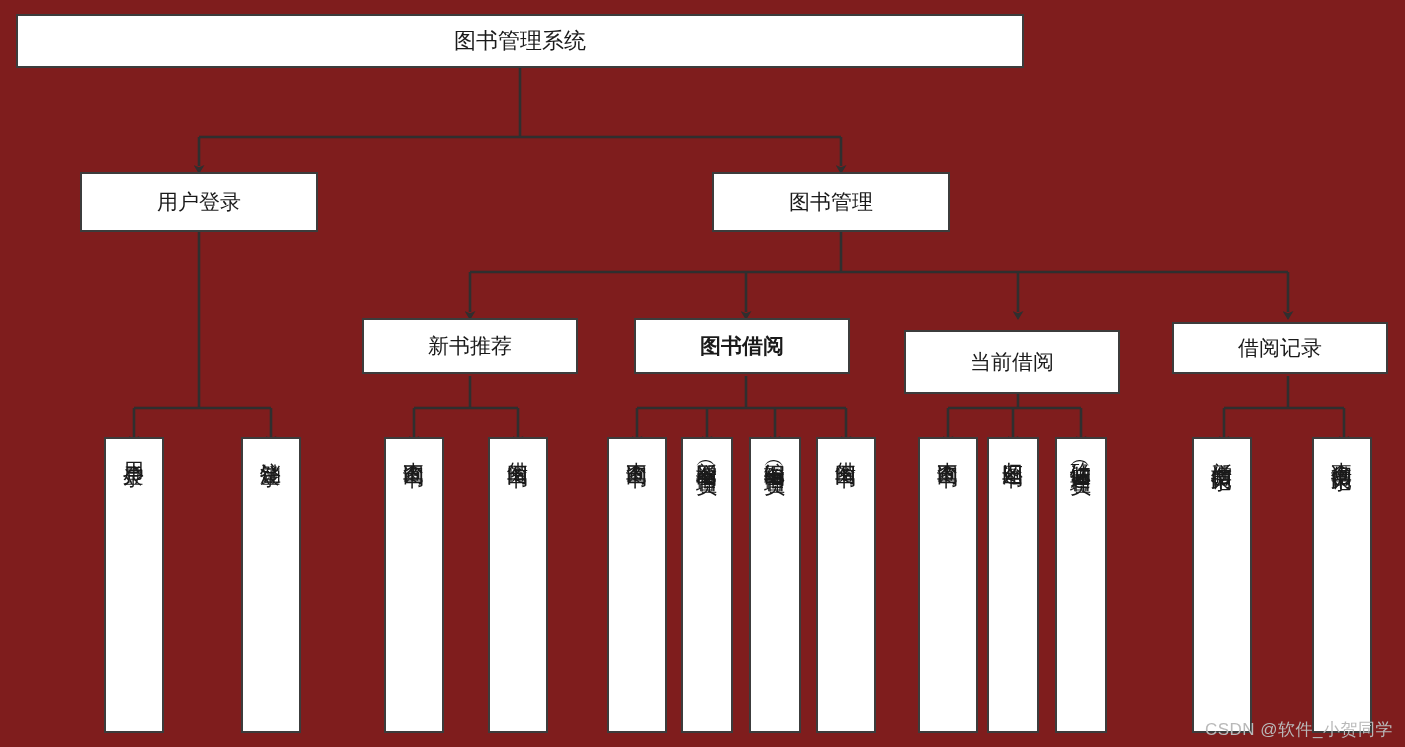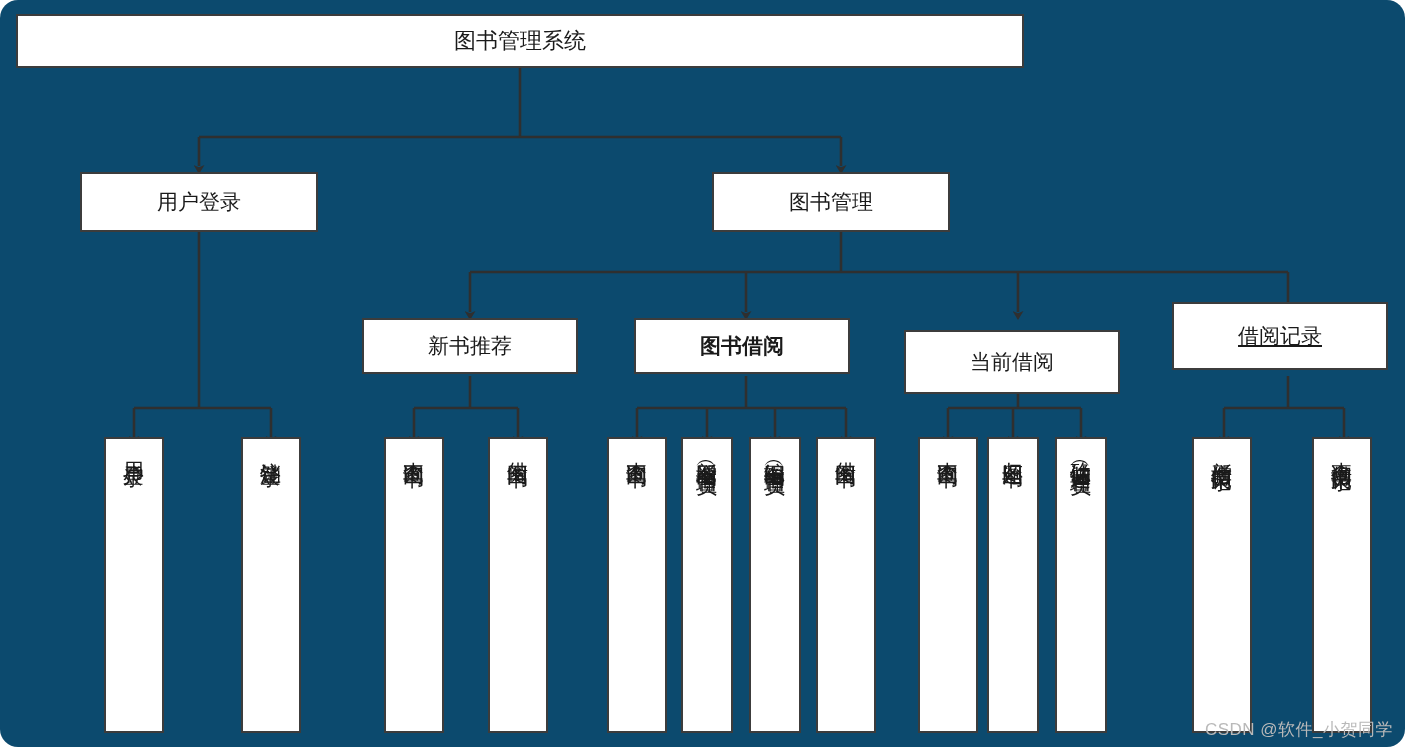--- a/index.html
+++ b/index.html
@@ -7,23 +7,22 @@
     padding: 0;
     background: #ffffff;
   }
   body {
     font-family: "Liberation Sans", "DejaVu Sans", sans-serif;
   }
   #canvas {
     position: relative;
     width: 1405px;
     height: 747px;
-    background: #0c4a6e;
+    background: #7f1d1d;
     overflow: hidden;
-    border-radius: 18px;
   }
   #edges {
     position: absolute;
     left: 0;
     top: 0;
     width: 1405px;
     height: 747px;
     pointer-events: none;
   }
   .node {
@@ -139,21 +138,21 @@
 
   <div class="node horiz" style="left:362px; top:318px; width:216px; height:56px;">
     <span class="label">新书推荐</span>
   </div>
   <div class="node horiz" style="left:634px; top:318px; width:216px; height:56px;font-weight:bold;">
     <span class="label">图书借阅</span>
   </div>
   <div class="node horiz" style="left:904px; top:318px; width:216px; height:64px;margin-top:12px;">
     <span class="label">当前借阅</span>
   </div>
-  <div class="node horiz" style="left:1172px; top:302px; width:216px; height:68px;text-decoration:underline;">
+  <div class="node horiz" style="left:1172px; top:322px; width:216px; height:52px;">
     <span class="label">借阅记录</span>
   </div>
 
   <div class="node vert" style="left:104px; top:437px; width:60px; height:296px;">
     <span class="label">用户登录</span>
   </div>
   <div class="node vert" style="left:241px; top:437px; width:60px; height:296px;">
     <span class="label">注销登录</span>
   </div>
 

